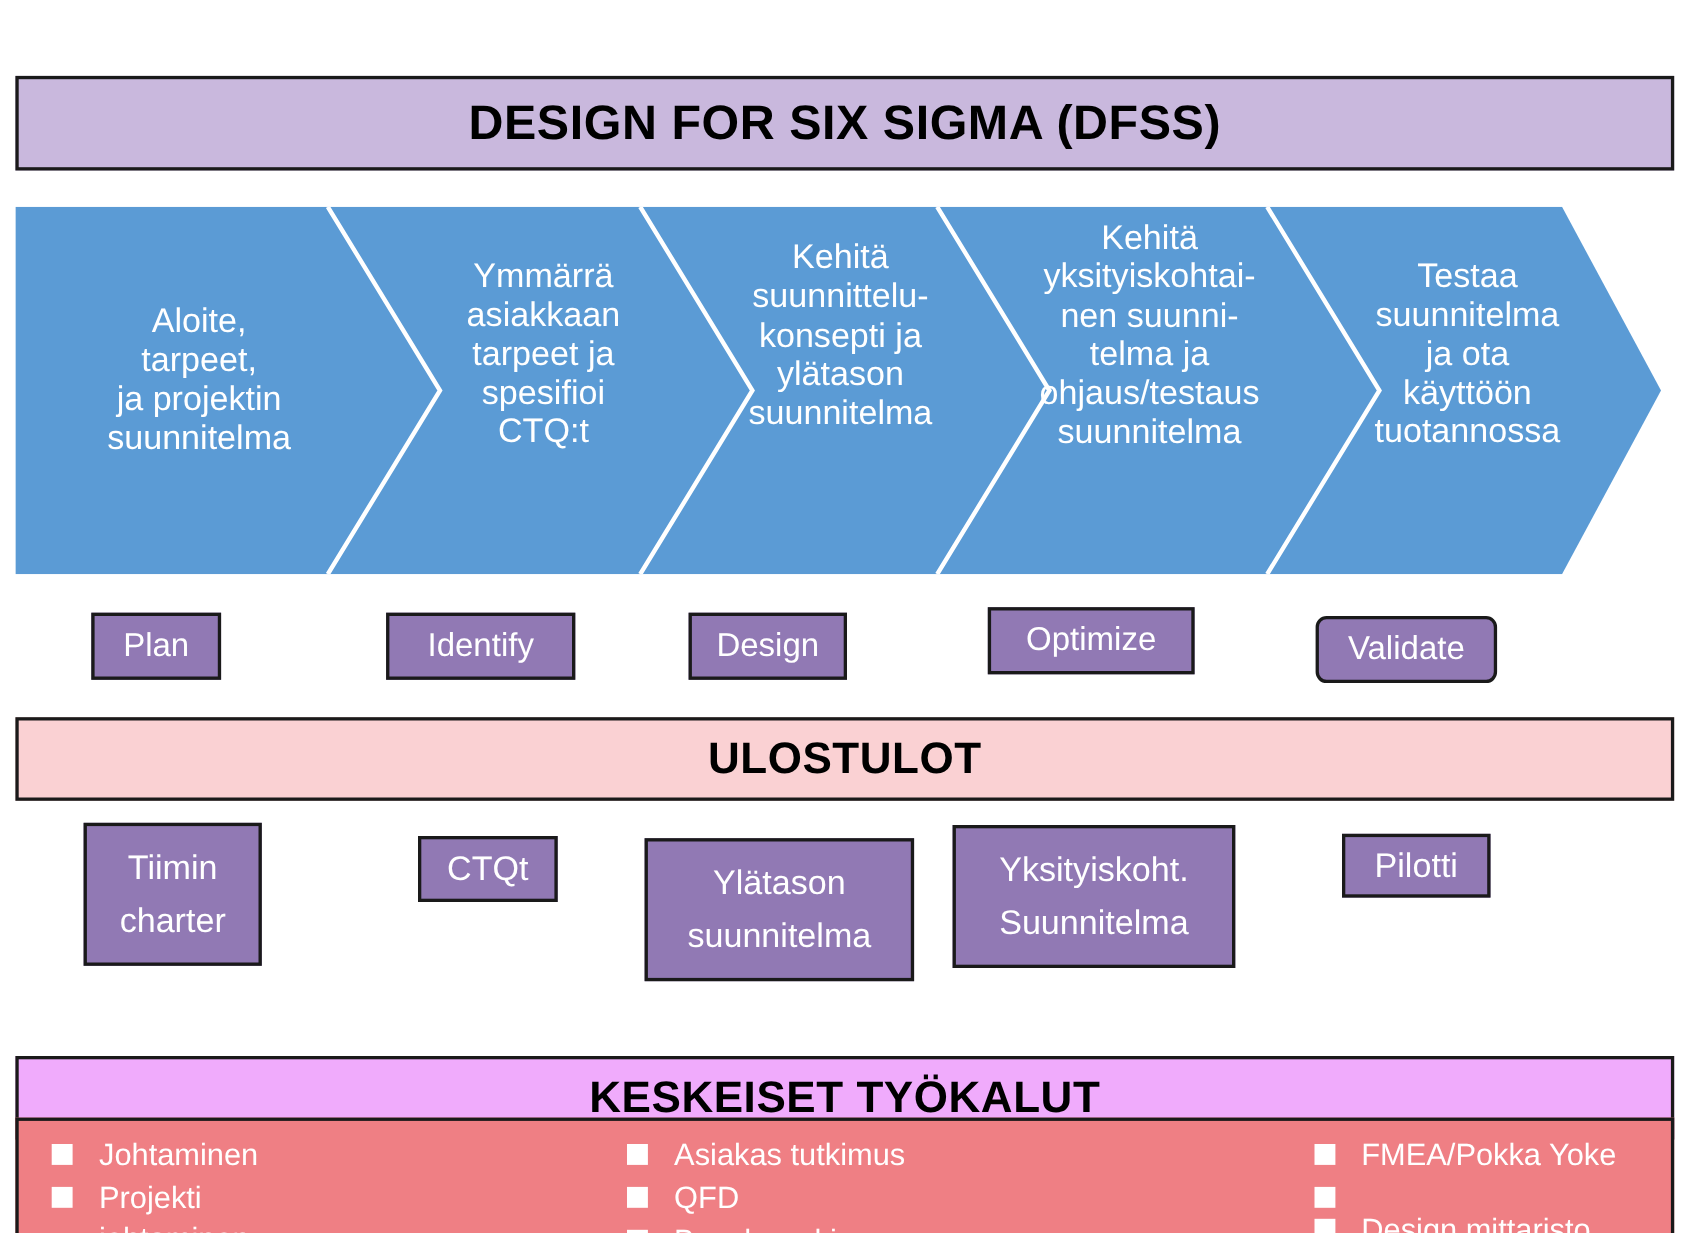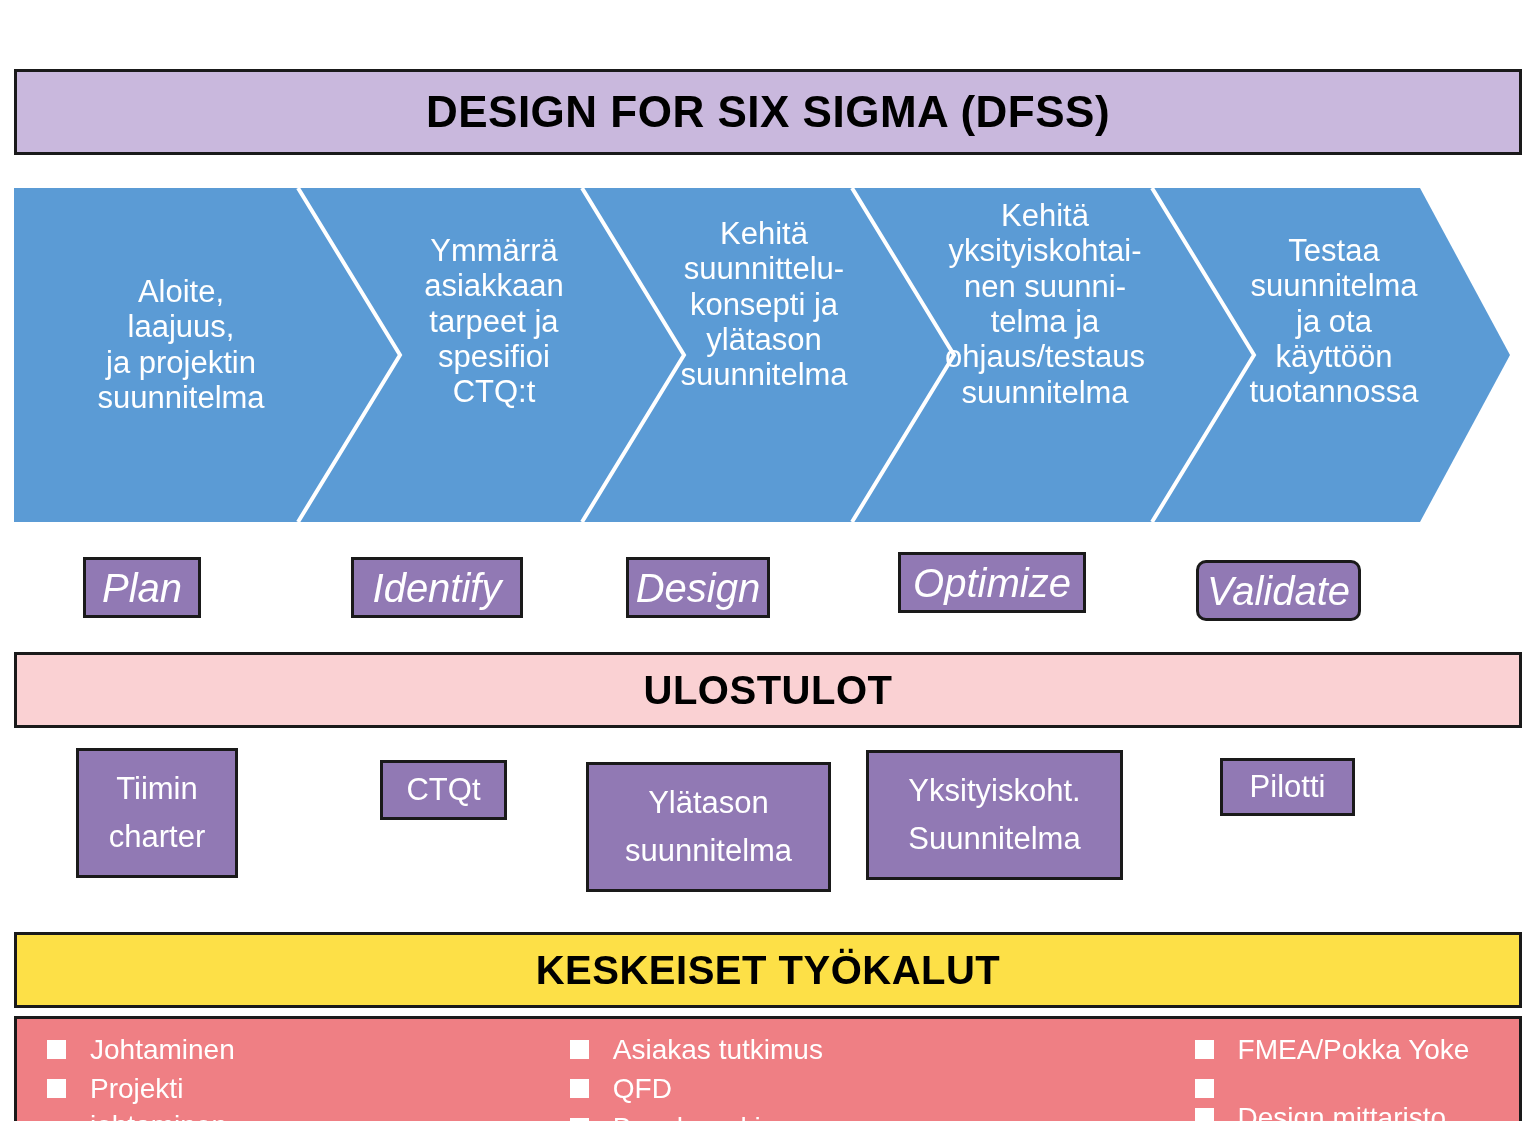--- a/index.html
+++ b/index.html
@@ -42,23 +42,23 @@
     background: #c9b8dd;
     font-size: 44px;
   }
   #outputs-banner {
     left: 14px; top: 604px;
     width: 1508px; height: 76px;
     background: #fad1d3;
     font-size: 40px;
   }
   #tools-banner {
-    left: 14px; top: 884px;
+    left: 14px; top: 912px;
     width: 1508px; height: 76px;
-    background: #fde047;
+    background: #f0abfc;
     font-size: 40px;
   }
 
   
   #chevron-row {
     position: absolute;
     left: 14px; top: 140px;
     width: 1496px; height: 334px;
   }
   #chevron-row svg { display: block; }
@@ -80,21 +80,21 @@
     border: 3px solid #1a1a1a;
     box-sizing: border-box;
     color: #ffffff;
     display: flex;
     align-items: center;
     justify-content: center;
     text-align: center;
     line-height: 1.55;
     white-space: pre-line;
   }
-  .phase-box { font-size: 40px; font-style: italic; }
+  .phase-box { font-size: 30px; }
   .output-box { font-size: 31px; }
 
   
   #tools-panel {
     position: absolute;
     left: 14px; top: 968px;
     width: 1508px; height: 136px;
     background: #ef7f84;
     border: 3px solid #1a1a1a;
     box-sizing: border-box;
@@ -143,21 +143,21 @@
 
       <g stroke="#ffffff" stroke-width="4" fill="none">
         <path d="M 284,0 L 386,167 L 284,334"></path>
         <path d="M 568,0 L 670,167 L 568,334"></path>
         <path d="M 838,0 L 940,167 L 838,334"></path>
         <path d="M 1138,0 L 1240,167 L 1138,334"></path>
       </g>
     </svg>
 
     <div class="chev-text" style="left:42px; top:86px; width:250px;">Aloite,
-laajuus,
+tarpeet,
 ja projektin
 suunnitelma</div>
 
     <div class="chev-text" style="left:380px; top:45px; width:200px;">Ymmärrä
 asiakkaan
 tarpeet ja
 spesifioi
 CTQ:t</div>
 
     <div class="chev-text" style="left:632px; top:28px; width:236px;">Kehitä

